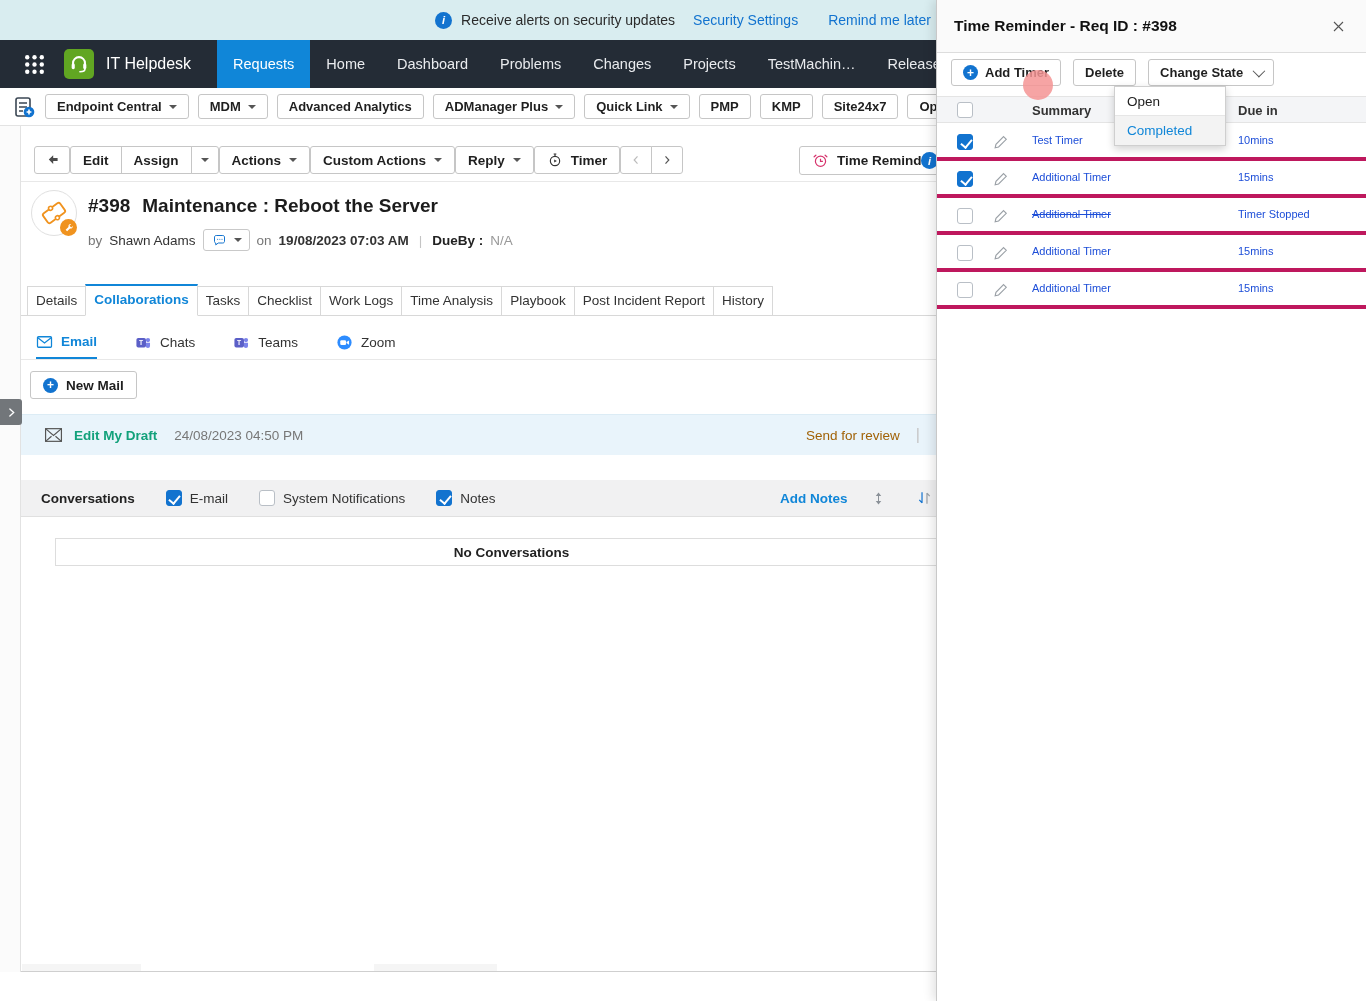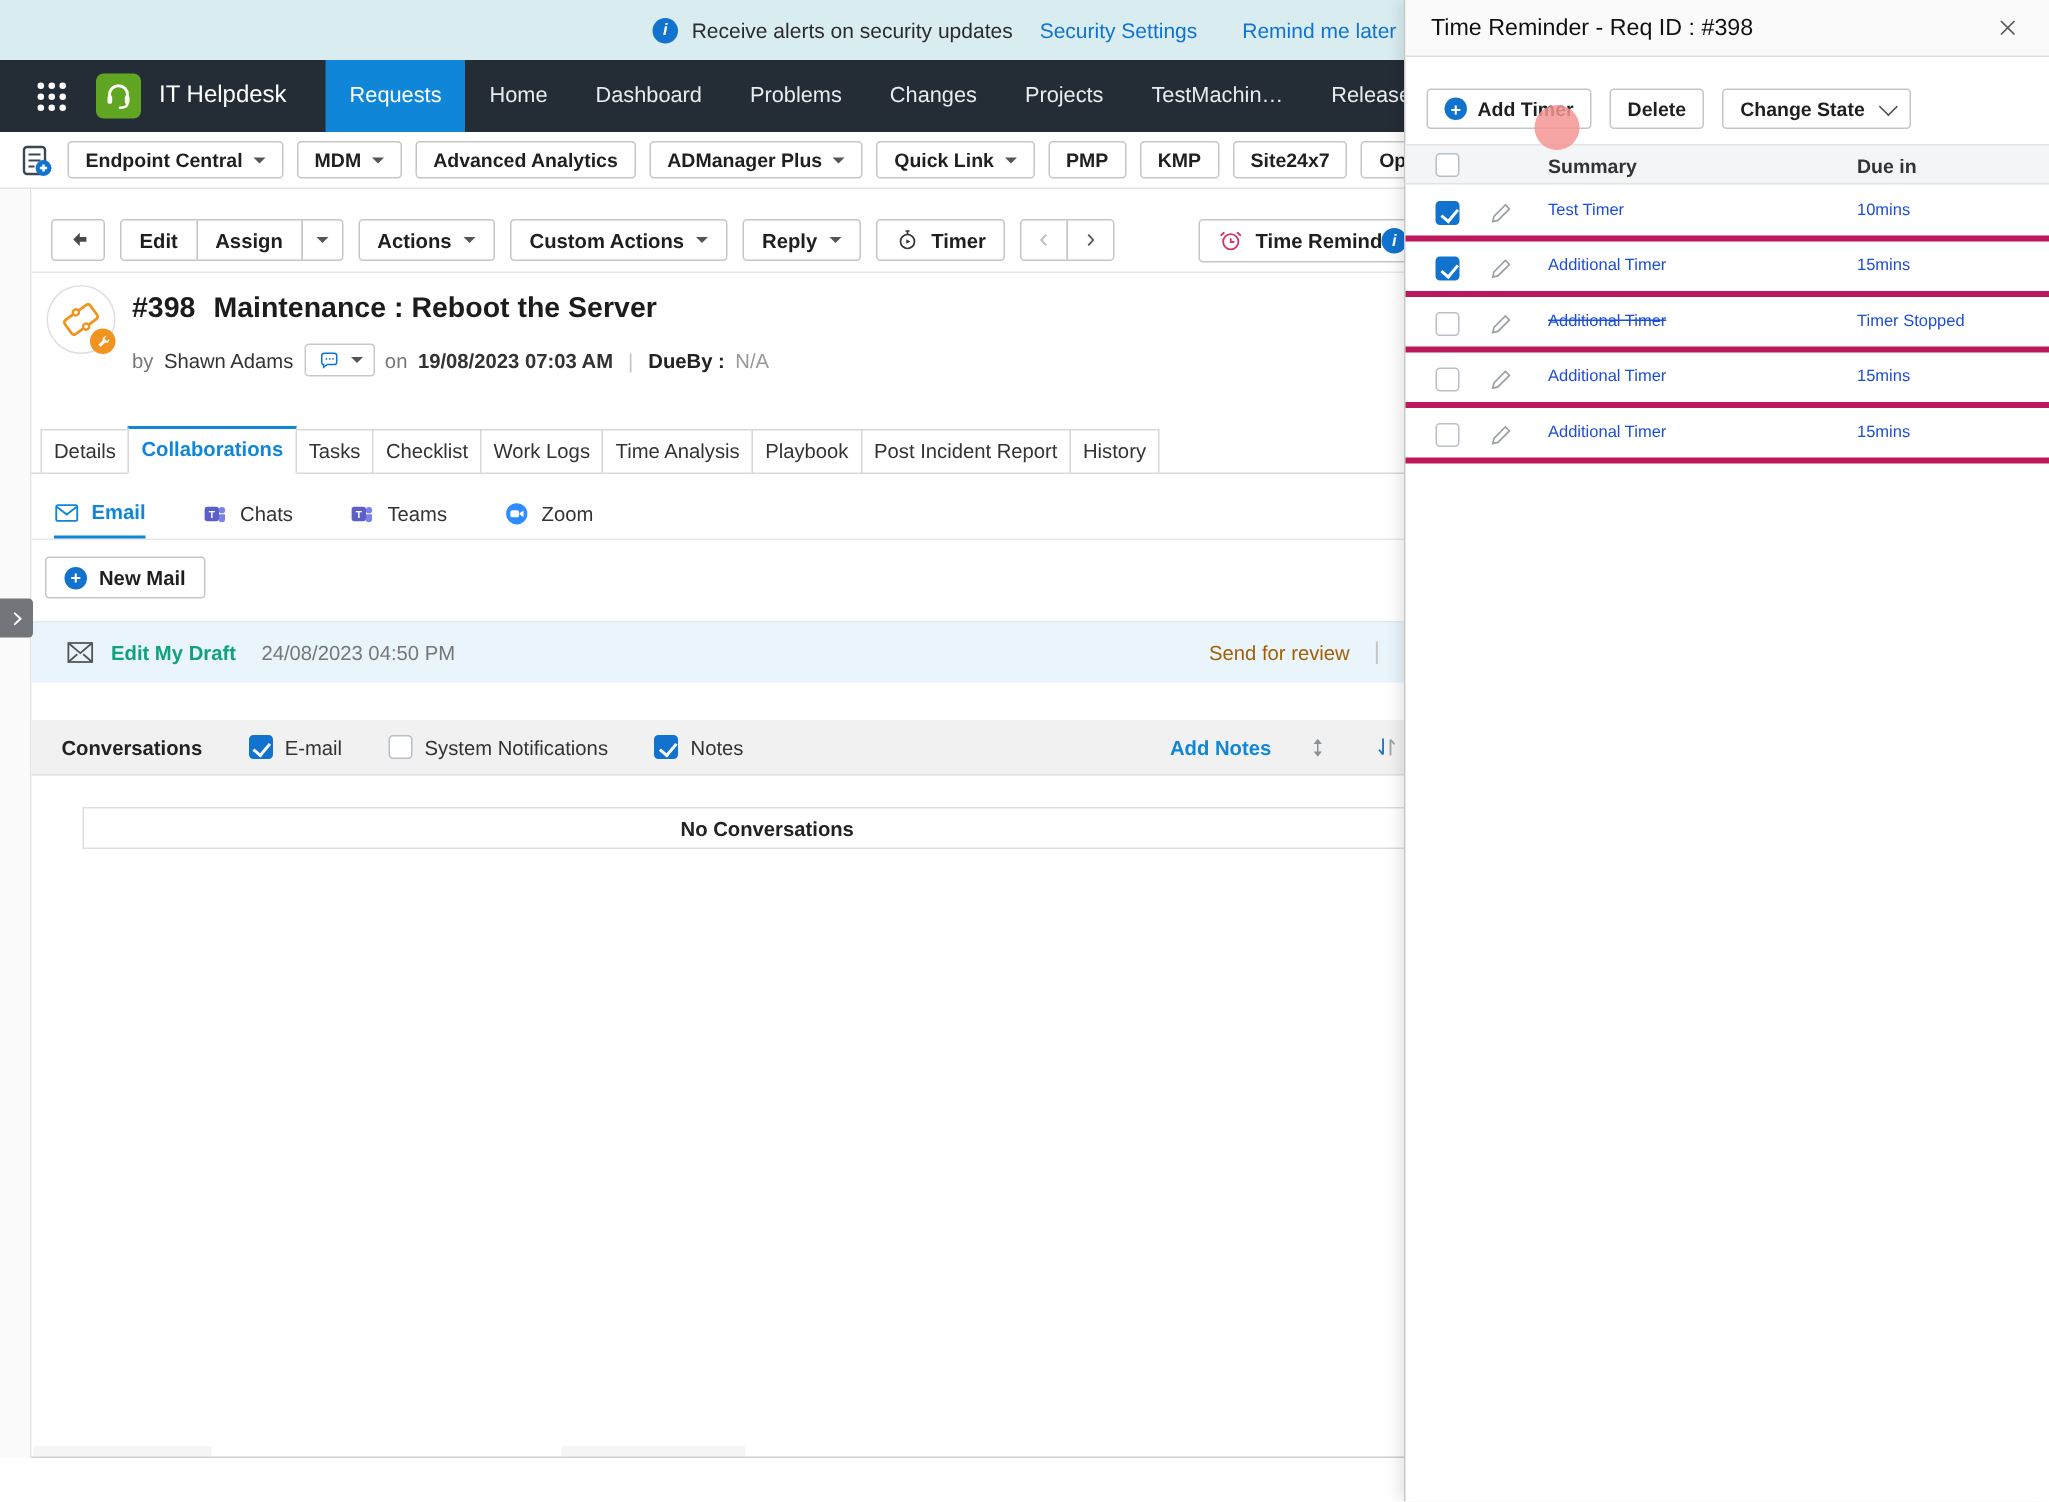--- a/index.html
+++ b/index.html
@@ -30,21 +30,21 @@
   .tri{width:0;height:0;border-left:4px solid transparent;border-right:4px solid transparent;border-top:4.5px solid #555}
   .qb-icon{cursor:pointer}
   .qb-clip{margin-left:2px}
 
   
   .gutter{position:absolute;left:0;top:126px;width:21px;height:846px;background:#fbfbfb;border-right:1px solid #e2e2e2}
   .expander{position:absolute;left:0;top:399px;width:22px;height:26px;background:#72767a;border-radius:0 3px 3px 0;display:flex;align-items:center;justify-content:center;cursor:pointer;z-index:6}
 
   
   .main{position:absolute;left:21px;top:126px;right:0;bottom:0;background:#fff}
-  .actionbar{position:absolute;left:13px;top:20px;display:flex;gap:10px;align-items:center}
+  .actionbar{position:absolute;left:13px;top:20px;display:flex;align-items:center}
   .btn2{display:inline-flex;align-items:center;gap:8px;background:#fff;border:1px solid #c6c6c6;border-radius:3px;font-size:13.5px;font-weight:600;color:#1f1f1f;padding:0 12px;height:28px;cursor:pointer;white-space:nowrap}
   .btn-group{display:inline-flex}
   .btn-group .btn2{border-radius:0;margin-left:-1px}
   .btn-group .btn2:first-child{border-radius:3px 0 0 3px;margin-left:0}
   .btn-group .btn2:last-child{border-radius:0 3px 3px 0}
   .icon-btn{padding:0 9px}
   .tr-btn{position:absolute;left:778px;top:20px;height:29px;display:inline-flex;align-items:center;gap:8px;background:#fff;border:1px solid #c6c6c6;border-radius:3px;font-size:13.5px;font-weight:600;color:#1f1f1f;padding:0 12px;cursor:pointer}
   .badge{position:absolute;top:-9px;right:-9px;width:17px;height:17px;border-radius:50%;background:#e13c3c;color:#fff;font-size:10.5px;font-weight:bold;display:flex;align-items:center;justify-content:center}
   .info2{position:absolute;left:900px;top:26px;width:17px;height:17px;border-radius:50%;background:#1273cf;color:#fff;font-weight:bold;font-size:11px;font-style:italic;display:flex;align-items:center;justify-content:center;cursor:pointer}
   .hr1{position:absolute;left:0;right:0;top:55px;border-top:1px solid #e8e8e8}
@@ -85,21 +85,21 @@
   .addnotes{position:absolute;left:759px;color:#1086d8;font-weight:600;cursor:pointer}
   .ud-ic{position:absolute;left:850px;cursor:pointer}
   .sort-ic{position:absolute;left:895px;cursor:pointer}
 
   .emptybox{position:absolute;left:34px;top:412px;width:913px;height:28px;border:1px solid #ddd;display:flex;align-items:center;justify-content:center;font-size:13.5px;font-weight:600;color:#222;background:#fff}
   .art{position:absolute;height:7px;background:#f5f5f5;top:838px}
   .bottomline{position:absolute;left:0;right:0;top:845px;border-top:1px solid #cfcfcf}
 
   
   .panel{position:absolute;left:936px;top:0;width:430px;height:1001px;background:#fff;border-left:1px solid #c8c8c8;box-shadow:-3px 0 10px rgba(0,0,0,.12);z-index:20}
-  .panel-head{height:38px;border-bottom:1px solid #ddd;background:#fafafa;display:flex;align-items:center;padding:0 17px;font-size:15.5px;font-weight:normal;color:#111}
+  .panel-head{height:53px;border-bottom:1px solid #ddd;background:#fafafa;display:flex;align-items:center;padding:0 17px;font-size:15.5px;font-weight:bold;color:#111}
   .close-x{margin-left:auto;cursor:pointer;padding:3px}
   .panel-actions{position:absolute;left:14px;top:59px;display:flex;gap:12px;z-index:4}
   .p-btn{height:27px}
   .chev{width:9px;height:9px;border-right:1.6px solid #555;border-bottom:1.6px solid #555;transform:rotate(45deg) translateY(-2px);margin-left:3px}
   .cursor-dot{position:absolute;left:86px;top:70px;width:30px;height:30px;border-radius:50%;background:rgba(244,148,148,.85);z-index:5;pointer-events:none}
   .ptable-head{position:absolute;left:0;right:0;top:96px;height:27px;background:#f4f5f7;border-top:1px solid #e4e4e4;border-bottom:1px solid #e4e4e4;font-size:13px;font-weight:600;color:#333}
   .th-cb{position:absolute;left:20px;top:5px}
   .th-summary{position:absolute;left:95px;top:6px}
   .th-due{position:absolute;left:301px;top:6px}
   .prows{position:absolute;left:0;right:0;top:124px}
@@ -496,13 +496,17 @@
     <div class="prow">
       <span class="cbx"></span>
       <svg class="pencil" width="16" height="16" viewBox="0 0 20 20">
           <path d="M13.2 3.2l3.4 3.4L7 16.2l-4.3 1 1-4.3z" stroke="#9aa0a6" stroke-width="1.4" fill="none"></path>
         </svg>
       <span class="psum">Additional Timer</span>
       <span class="pdue">15mins</span>
     </div>
   </div>
 
+  <div class="dropdown">
+    <div class="dd-item">Open</div>
+    <div class="dd-item active">Completed</div>
+  </div>
 </div>
 
 </body></html>

